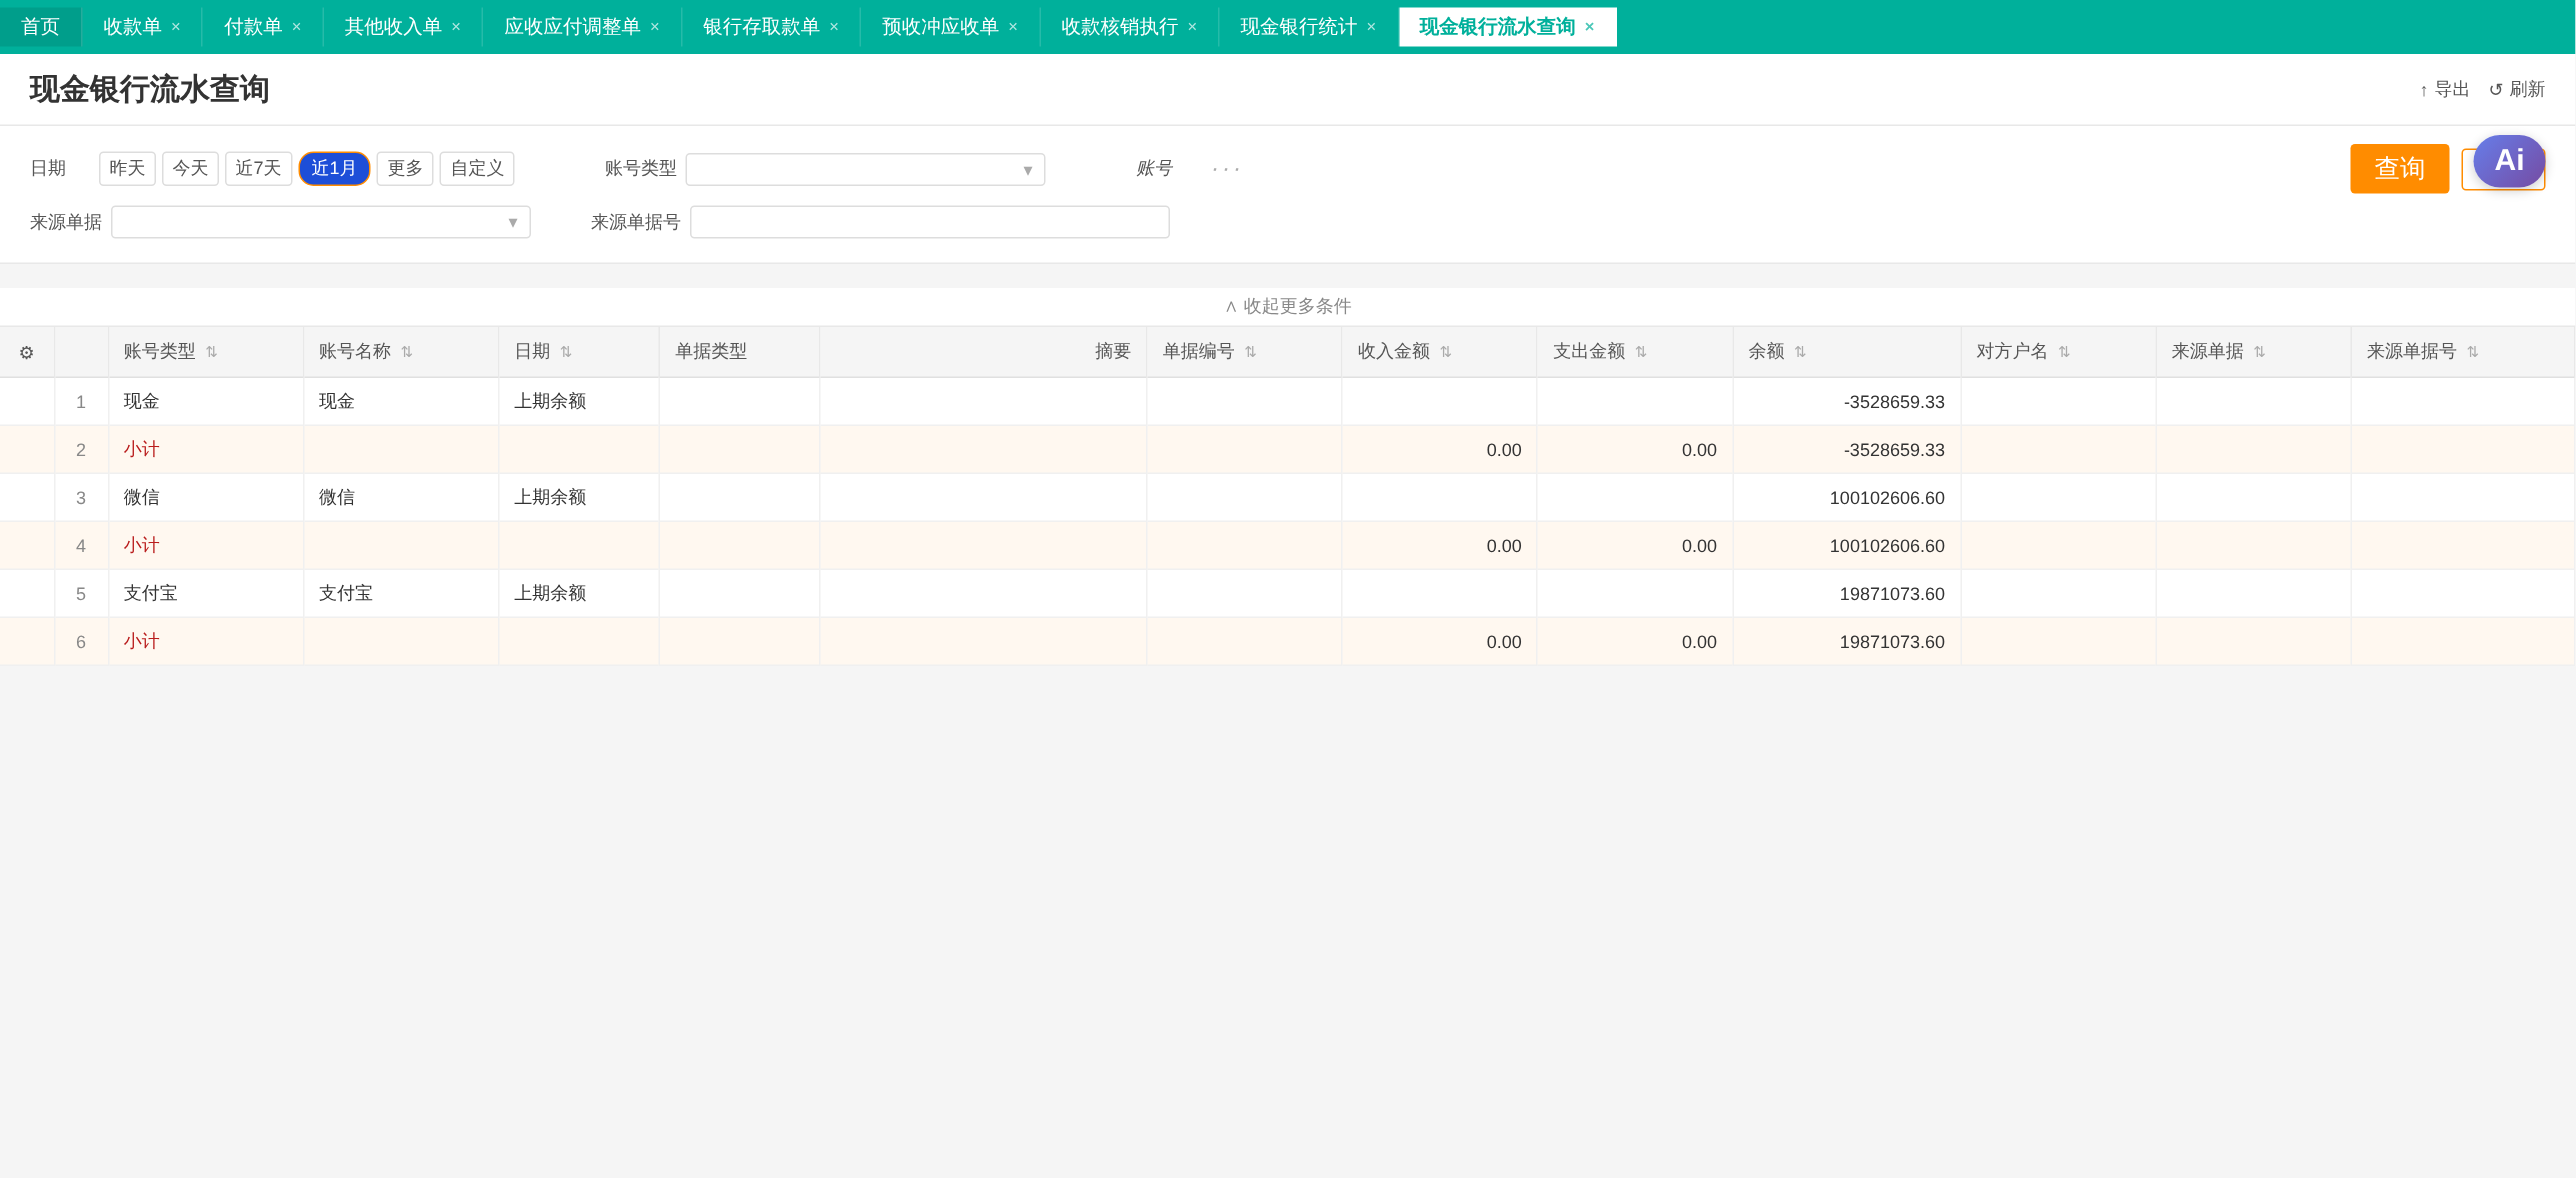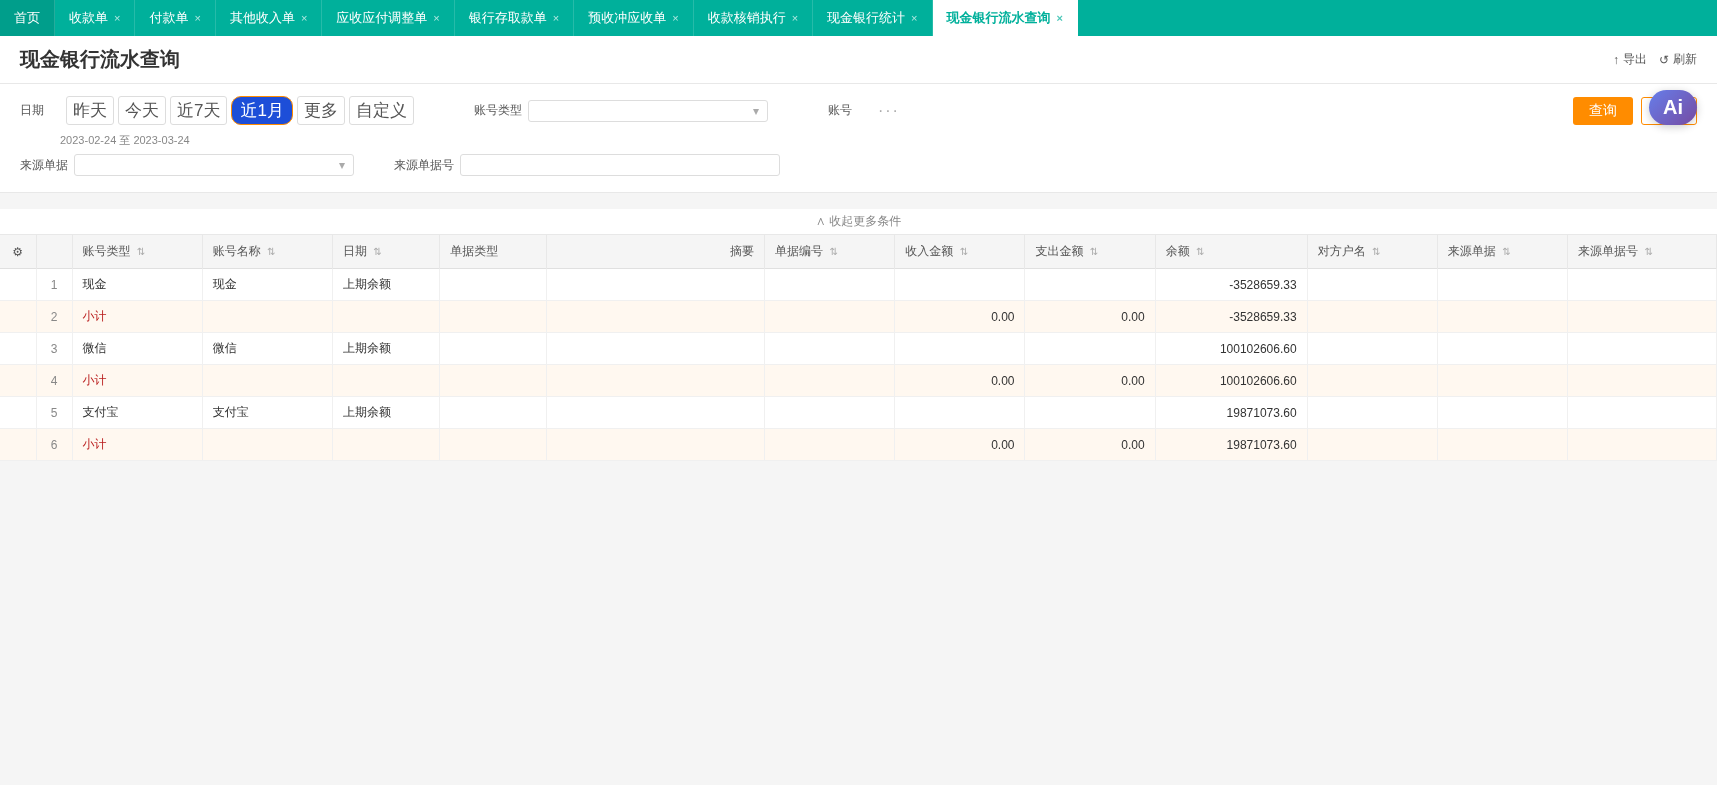--- a/index.html
+++ b/index.html
@@ -10,21 +10,21 @@
       background: #00b09b;
       display: flex;
       align-items: center;
       height: 36px;
       padding: 0 0;
       overflow: hidden;
     }
     .nav-item {
       display: flex;
       align-items: center;
-      height: 36px;
+      height: 26px;
       padding: 0 14px;
       color: #fff;
       font-size: 13px;
       cursor: pointer;
       white-space: nowrap;
       border-right: 1px solid rgba(255,255,255,0.15);
     }
     .nav-item.home { background: rgba(0,0,0,0.1); }
     .nav-item.active {
       background: #fff;
@@ -92,21 +92,21 @@
     .date-btns {
       display: flex;
       align-items: center;
       gap: 4px;
     }
     .date-btn {
       padding: 2px 6px;
       border: 1px solid #ddd;
       border-radius: 3px;
       cursor: pointer;
-      font-size: 17px;
+      font-size: 12px;
       background: #fff;
       color: #555;
     }
     .date-btn.active {
       background: #1d4ed8;
       color: #fff;
       border-color: #ff8c00;
       border-radius: 10px;
       padding: 2px 8px;
     }
@@ -142,21 +142,21 @@
       font-size: 16px;
       letter-spacing: 2px;
     }
     .query-btn {
       background: #ff8c00;
       color: #fff;
       border: none;
       padding: 5px 16px;
       border-radius: 3px;
       cursor: pointer;
-      font-size: 14px;
+      font-size: 17px;
     }
     .settings-btn {
       background: #fff;
       color: #ff8c00;
       border: 1px solid #ff8c00;
       padding: 4px 14px;
       border-radius: 3px;
       cursor: pointer;
       font-size: 13px;
     }
@@ -320,34 +320,31 @@
     </div>
 
     <div class="filter-group" style="margin-left: 40px;">
       <span class="filter-label">账号类型</span>
       <div class="filter-select" style="min-width:240px;">
         <span class="filter-select-text"></span>
         <span style="color:#aaa;">▾</span>
       </div>
     </div>
 
-    <div class="filter-group" style="margin-left: 40px;">
+    <div class="filter-group" style="margin-left: 40px; font-style: italic;">
       <span class="filter-label">账号</span>
       <span class="filter-dots">···</span>
     </div>
 
     <div style="margin-left: auto; display: flex; gap: 8px; align-items: center;">
       <button class="query-btn">查询</button>
       <button class="settings-btn">设置</button>
     </div>
   </div>
 
-  <div style="padding-left: 36px; margin-bottom: 6px;">
-    <span class="date-range">2023-02-24 至 2023-03-24</span>
-  </div>
 
   <div class="filter-row">
     <div class="filter-group">
       <span class="filter-label">来源单据</span>
       <div class="filter-select" style="min-width:280px;">
         <span class="filter-select-text"></span>
         <span style="color:#aaa;">▾</span>
       </div>
     </div>
     <div class="filter-group" style="margin-left: 20px;">

